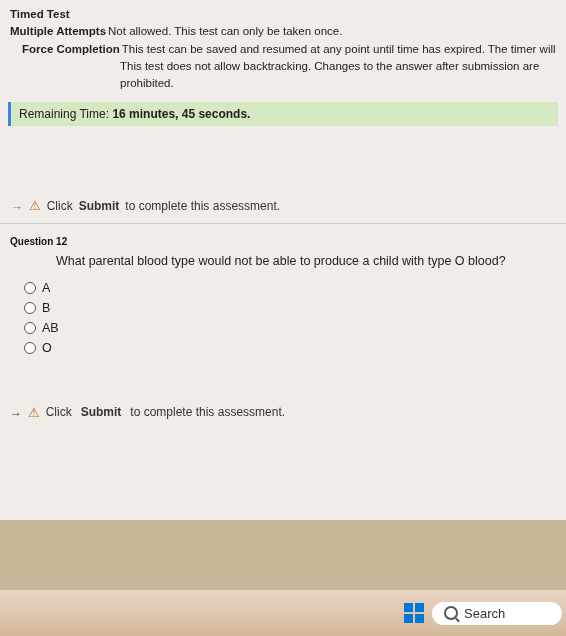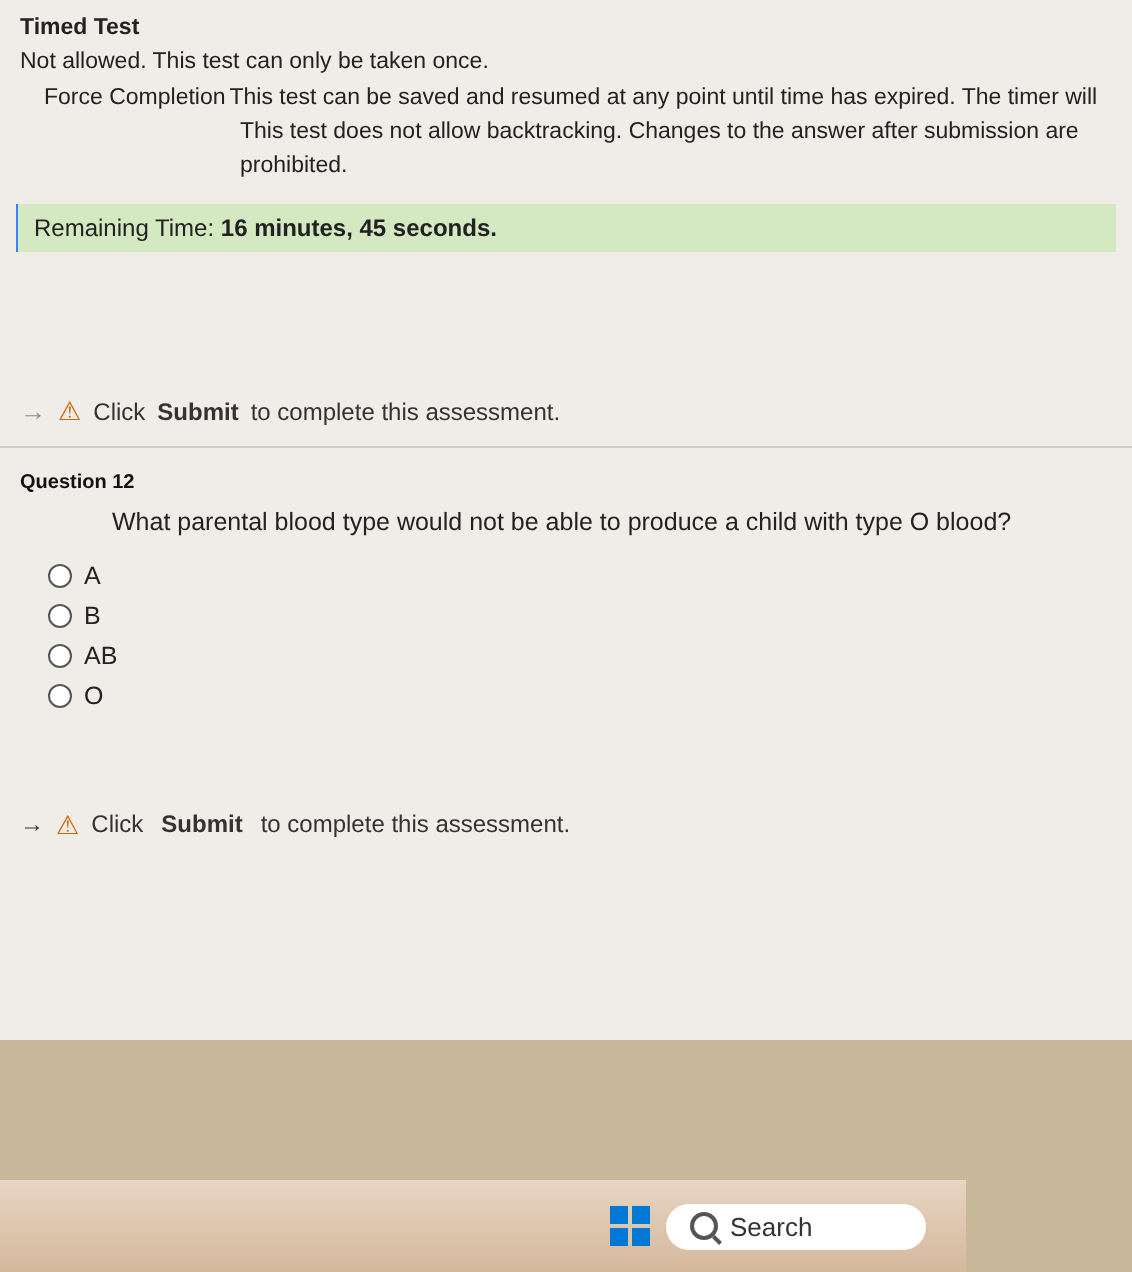--- a/index.html
+++ b/index.html
@@ -29,21 +29,21 @@
       color: #222;
       line-height: 1.5;
     }
 
     .top-info .indent2 {
       padding-left: 110px;
     }
 
     .remaining-time-bar {
       background: #d4e8c2;
-      border-left: 1px solid #3b82f6;
+      border-left: 3px solid #3b82f6;
       margin: 6px 8px;
       padding: 5px 8px;
       font-size: 12px;
       color: #222;
     }
 
     .remaining-time-bar .time-bold {
       font-weight: bold;
     }
 
@@ -139,26 +139,26 @@
       gap: 6px;
       font-size: 12px;
       color: #333;
     }
 
     
     .taskbar {
       position: absolute;
       bottom: 0;
       left: 0;
-      width: 483px;
+      width: 566px;
       height: 46px;
       background: linear-gradient(180deg, #e8d5c4 0%, #d4b89a 100%);
       display: flex;
       align-items: center;
-      padding: 0 20px;
+      padding: 0 4px;
       gap: 8px;
     }
 
     .taskbar-spacer {
       flex: 1;
     }
 
     .windows-icon {
       display: grid;
       grid-template-columns: 1fr 1fr;
@@ -216,24 +216,25 @@
 </head>
 <body>
 
 <div class="main-content">
 
   <div class="top-info">
     <div class="top-row">
       <span style="font-weight:bold; min-width:80px;">Timed Test</span>
     </div>
     <div class="top-row">
+      <span style="font-weight:bold; min-width:80px;">Multiple Attempts</span>
       <span>Not allowed. This test can only be taken once.</span>
     </div>
     <div class="top-row">
-      <span style="font-weight:normal; min-width:80px;padding-left:12px;">Force Completion</span>
+      <span style="font-weight:bold; min-width:80px;padding-left:12px;">Force Completion</span>
       <span>This test can be saved and resumed at any point until time has expired. The timer will</span>
     </div>
     <div class="indent2">
       <span>This test does not allow backtracking. Changes to the answer after submission are prohibited.</span>
     </div>
   </div>
 
   <div class="remaining-time-bar">
     <span>Remaining Time:</span>
     <span class="time-bold">16 minutes, 45 seconds.</span>

